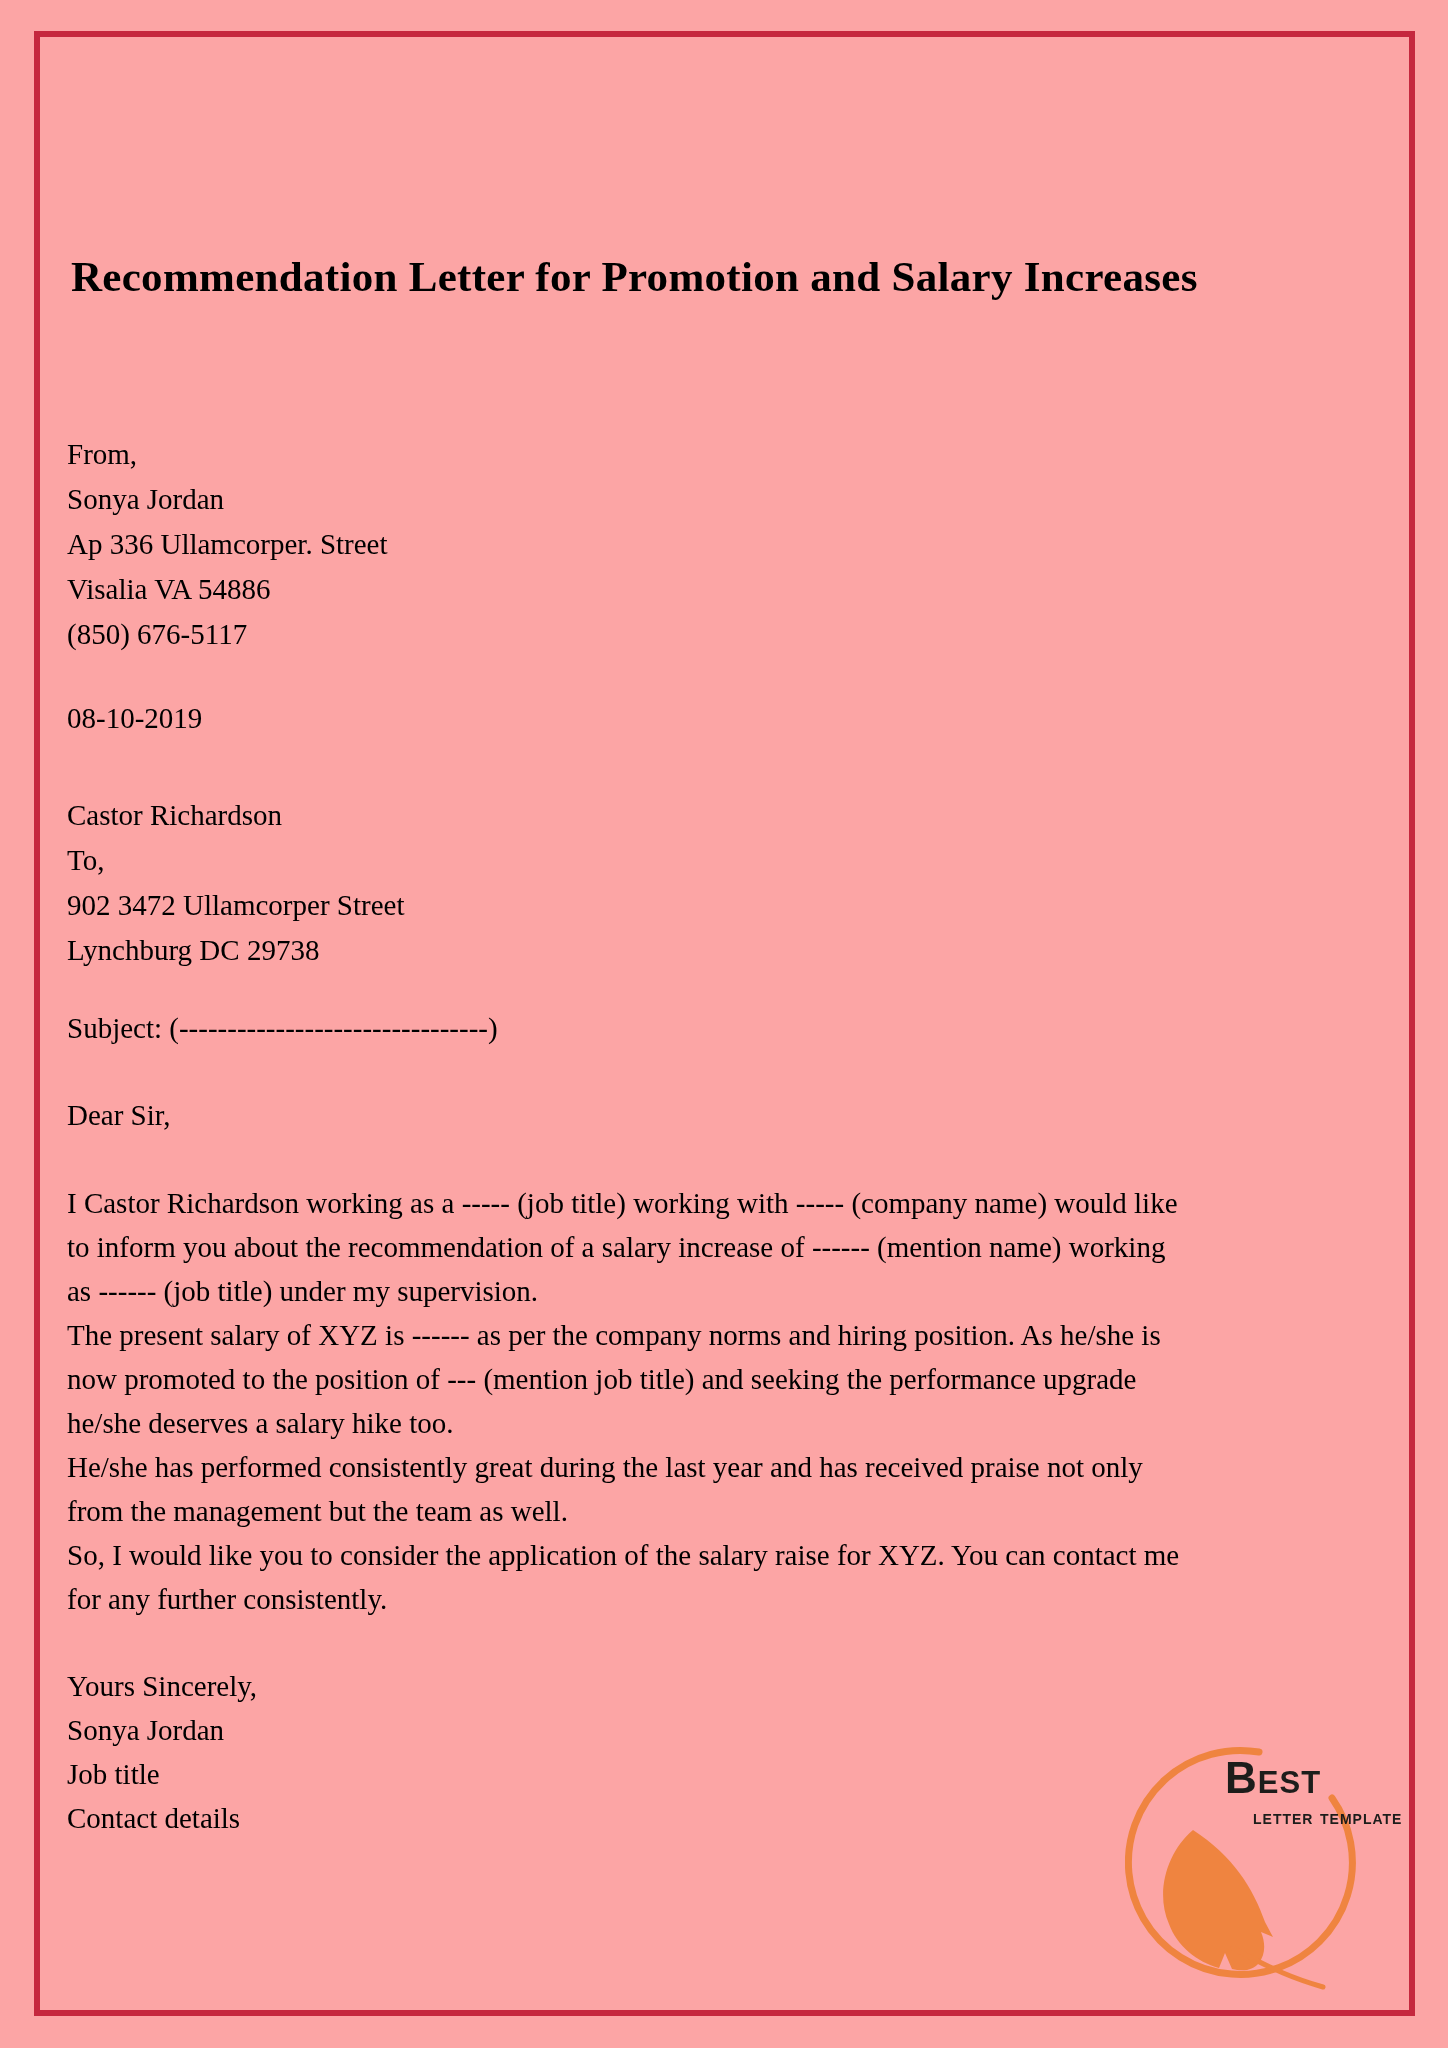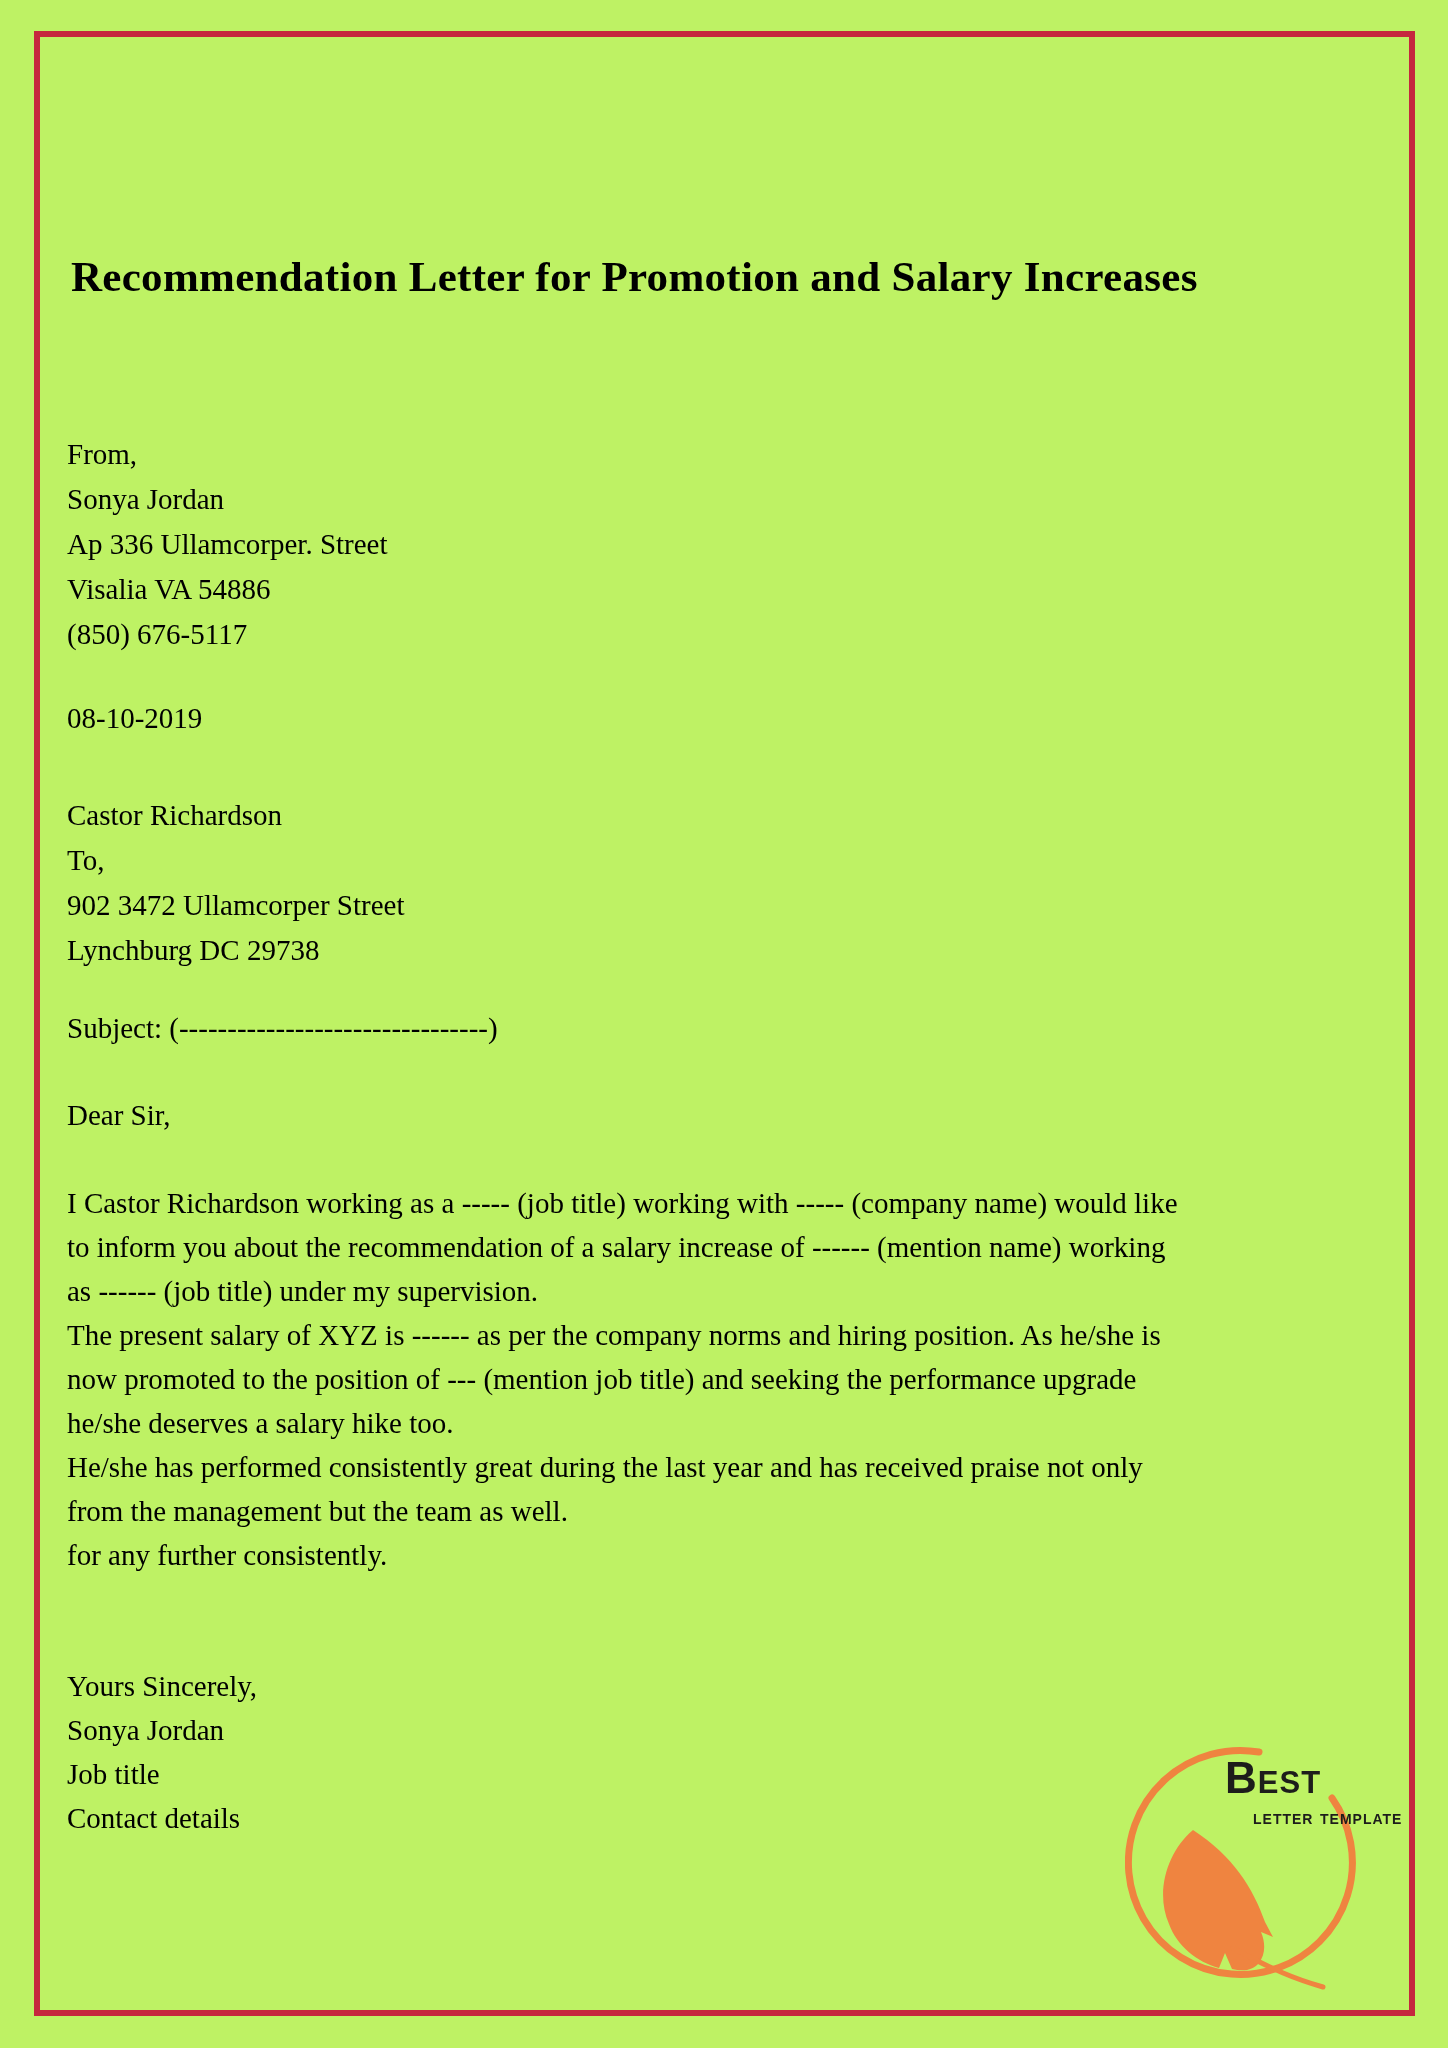--- a/index.html
+++ b/index.html
@@ -1,20 +1,20 @@
 <!DOCTYPE html>
 <html><head>
 <meta charset="utf-8">
 <style>
   html, body { margin: 0; padding: 0; background: #e8e8e8; }
   .page {
     position: relative;
     width: 1448px;
     height: 2048px;
-    background: #bef264;
+    background: #fca5a5;
     font-family: "Liberation Serif", serif;
     color: #000000;
     overflow: hidden;
   }
   .border-frame {
     position: absolute;
     left: 34px; top: 31px; right: 33px; bottom: 32px;
     border: 6px solid #c5283e;
     pointer-events: none;
   }
@@ -109,20 +109,21 @@
 
   <div class="block body-block" style="top:1181px;">
     <div class="ln">I Castor Richardson working as a ----- (job title) working with ----- (company name) would like</div>
     <div class="ln">to inform you about the recommendation of a salary increase of ------ (mention name) working</div>
     <div class="ln">as ------ (job title) under my supervision.</div>
     <div class="ln">The present salary of XYZ is ------ as per the company norms and hiring position. As he/she is</div>
     <div class="ln">now promoted to the position of --- (mention job title) and seeking the performance upgrade</div>
     <div class="ln">he/she deserves a salary hike too.</div>
     <div class="ln">He/she has performed consistently great during the last year and has received praise not only</div>
     <div class="ln">from the management but the team as well.</div>
+    <div class="ln">So, I would like you to consider the application of the salary raise for XYZ. You can contact me</div>
     <div class="ln">for any further consistently.</div>
   </div>
 
   <div class="block closing-block" style="top:1664px;">
     <div class="ln">Yours Sincerely,</div>
     <div class="ln">Sonya Jordan</div>
     <div class="ln">Job title</div>
     <div class="ln">Contact details</div>
   </div>
 

